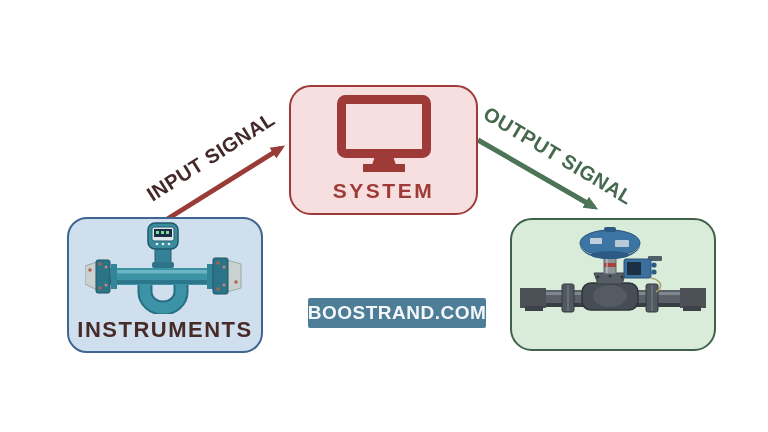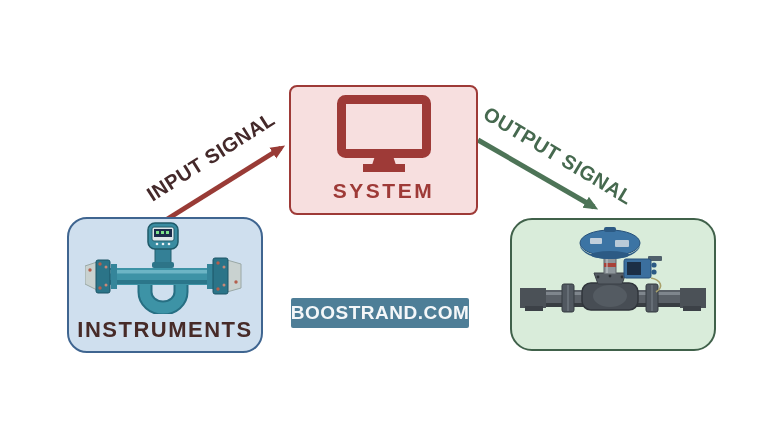--- a/index.html
+++ b/index.html
@@ -7,21 +7,21 @@
     position:relative;width:768px;height:432px;background:#ffffff;overflow:hidden;
     font-family:"Liberation Sans", sans-serif;
   }
   .node{position:absolute;box-sizing:border-box;}
   .node-label{
     position:absolute;left:0;right:0;text-align:center;font-weight:bold;
   }
   
   .node-system{
     left:289px;top:85px;width:189px;height:130px;
-    background:#f7dfdf;border:2.5px solid #9e3a37;border-radius:8px;
+    background:#f7dfdf;border:2.5px solid #9e3a37;border-radius:22px;
   }
   .node-system .node-label{
     bottom:10px;font-size:21px;letter-spacing:2.5px;color:#9e3a37;
   }
   .node-system svg{position:absolute;left:50%;top:8px;transform:translateX(-50%);}
   
   .node-instruments{
     left:67px;top:217px;width:196px;height:136px;
     background:#cfdfee;border:2.5px solid #3f6590;border-radius:20px;
   }
@@ -47,21 +47,21 @@
   .signal-input{
     left:211px;top:157px;color:#44292a;
     transform:translate(-50%,-50%) rotate(-32.5deg);
   }
   .signal-output{
     left:558px;top:156px;color:#46694f;
     transform:translate(-50%,-50%) rotate(31deg);
   }
   
   .badge{
-    position:absolute;left:291px;top:298px;width:178px;height:30px;
+    position:absolute;left:308px;top:298px;width:178px;height:30px;
     background:#4e7e97;border-radius:2px;color:#f4f7f9;
     display:flex;align-items:center;justify-content:center;
     font-weight:bold;font-size:19px;letter-spacing:0.5px;
   }
 </style>
 </head>
 <body>
 
 <div class="canvas">
 

